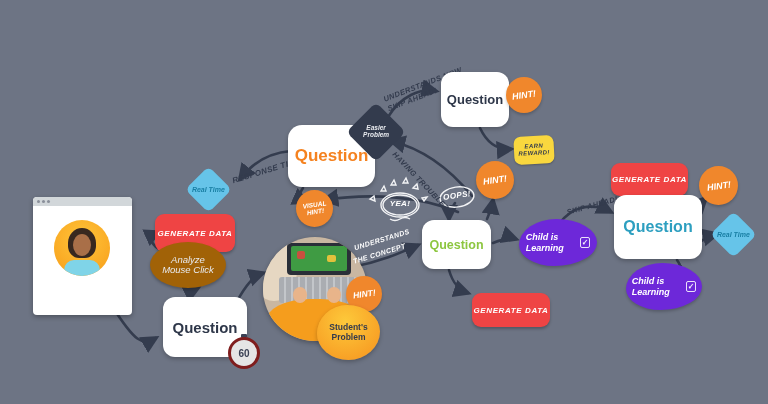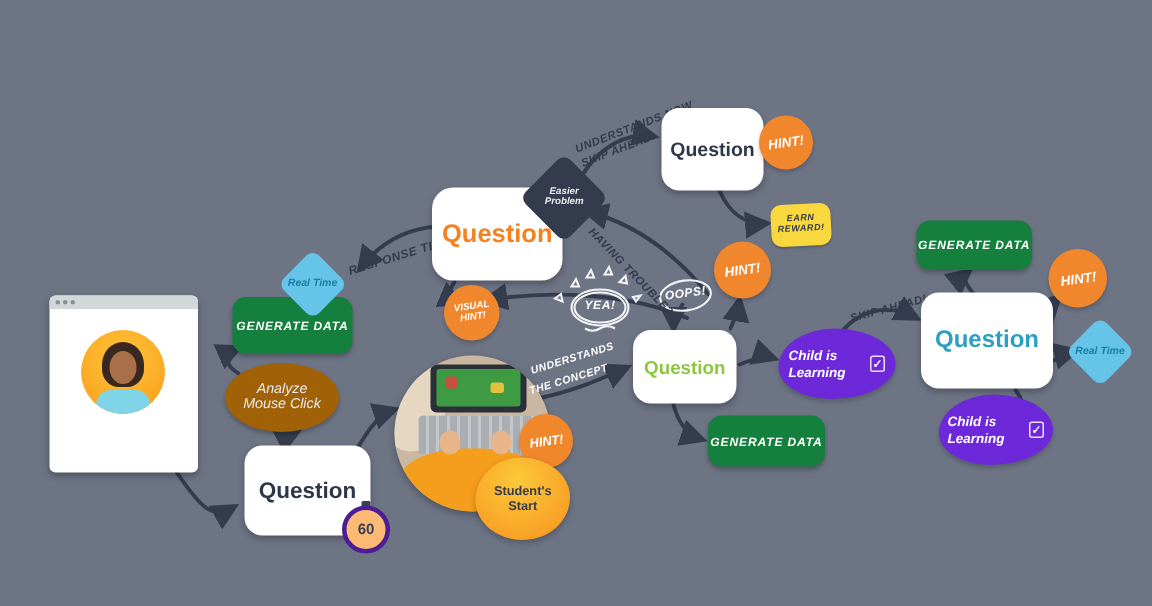--- a/index.html
+++ b/index.html
@@ -8,23 +8,23 @@
     background:#6d7484;
     font-family:"Liberation Sans",sans-serif;
   }
   .abs{position:absolute;}
   svg.arrows{position:absolute;left:0;top:0;pointer-events:none;}
 
   
   .qbox{background:#fff;border-radius:12px;box-shadow:0 2px 4px rgba(0,0,0,.25);
         display:flex;align-items:center;justify-content:center;font-weight:bold;}
   
-  .tbox{background:#15803d;border-radius:9px;box-shadow:0 2px 3px rgba(0,0,0,.25);
+  .tbox{background:#ef4444;border-radius:9px;box-shadow:0 2px 3px rgba(0,0,0,.25);
         display:flex;align-items:center;justify-content:center;color:#fff;
-        font-style:italic;font-weight:bold;font-size:8px;letter-spacing:.6px;}
+        font-style:italic;font-weight:bold;font-size:8px;letter-spacing:.6px;margin-top:16px;}
   
   .ocirc{background:#f0872c;border-radius:50%;display:flex;align-items:center;justify-content:center;
          color:#fff;font-style:italic;font-weight:bold;text-align:center;box-shadow:0 2px 3px rgba(0,0,0,.2);}
   .ocirc .tilt{transform:rotate(-8deg);display:block;}
   
   .diamond{transform:rotate(45deg);border-radius:6px;display:flex;align-items:center;justify-content:center;}
   .diamond .dtxt{transform:rotate(-45deg);font-style:italic;font-weight:bold;text-align:center;line-height:1.05;}
   
   .blob{background:#6d28d9;border-radius:48% 52% 55% 45%/55% 50% 50% 45%;
         display:flex;align-items:center;justify-content:center;color:#fff;
@@ -106,21 +106,21 @@
   <div class="abs" style="left:150px;top:242px;width:76px;height:46px;background:#a16207;border-radius:50%;display:flex;align-items:center;justify-content:center;color:#e8eaee;font-style:italic;font-size:9.5px;text-align:center;line-height:1.1;box-shadow:0 2px 3px rgba(0,0,0,.25);">
     <span style="width:58px;">Analyze Mouse Click</span>
   </div>
 
   <div class="abs qbox" style="left:163px;top:297px;width:84px;height:60px;color:#2e3749;font-size:15px;">
     <span>Question</span>
   </div>
 
   <div class="abs" style="left:228px;top:337px;width:32px;height:32px;">
     <div class="abs" style="left:13px;top:-3px;width:6px;height:4px;background:#3a4154;border-radius:1px;"></div>
-    <div class="abs" style="left:0;top:0;width:26px;height:26px;background:#fdba74;border:3px solid #4c1d95;border-radius:50%;display:flex;align-items:center;justify-content:center;font-weight:bold;font-size:10px;color:#3a4154;">
+    <div class="abs" style="left:0;top:0;width:26px;height:26px;background:#e5e5e5;border:3px solid #7f1d1d;border-radius:50%;display:flex;align-items:center;justify-content:center;font-weight:bold;font-size:10px;color:#3a4154;">
       <span>60</span>
     </div>
   </div>
 
   <div class="abs qbox" style="left:288px;top:125px;width:87px;height:62px;border-radius:14px;color:#f5821f;font-size:17px;">
     <span>Question</span>
   </div>
 
   <div class="abs ocirc" style="left:296px;top:190px;width:37px;height:37px;font-size:6.5px;line-height:1.15;">
     <span class="tilt" style="width:28px;">VISUAL HINT!</span>
@@ -168,21 +168,21 @@
   </div>
 
   <div class="abs handlbl white" style="left:353px;top:236px;font-size:7px;transform:rotate(-17deg);">UNDERSTANDS</div>
   <div class="abs handlbl white" style="left:352px;top:250px;font-size:7px;transform:rotate(-17deg);">THE CONCEPT</div>
 
   <div class="abs ocirc" style="left:346px;top:276px;width:36px;height:36px;font-size:8.5px;">
     <span class="tilt">HINT!</span>
   </div>
 
   <div class="abs" style="left:317px;top:305px;width:63px;height:55px;background:radial-gradient(circle at 45% 30%,#fdc93a,#f6921e);border-radius:48% 52% 50% 50%/52% 48% 52% 48%;display:flex;align-items:center;justify-content:center;text-align:center;box-shadow:0 2px 4px rgba(0,0,0,.25);">
-    <span style="font-weight:bold;font-size:8.5px;color:#333b4d;line-height:1.15;width:52px;">Student's Start</span>
+    <span style="font-weight:bold;font-size:8.5px;color:#333b4d;line-height:1.15;width:52px;">Student's Problem</span>
   </div>
 
   <div class="abs qbox" style="left:422px;top:220px;width:69px;height:49px;color:#8dc63f;font-size:12.5px;">
     <span>Question</span>
   </div>
 
   <div class="abs tbox" style="left:472px;top:277px;width:78px;height:34px;">
     <span>GENERATE DATA</span>
   </div>
 

